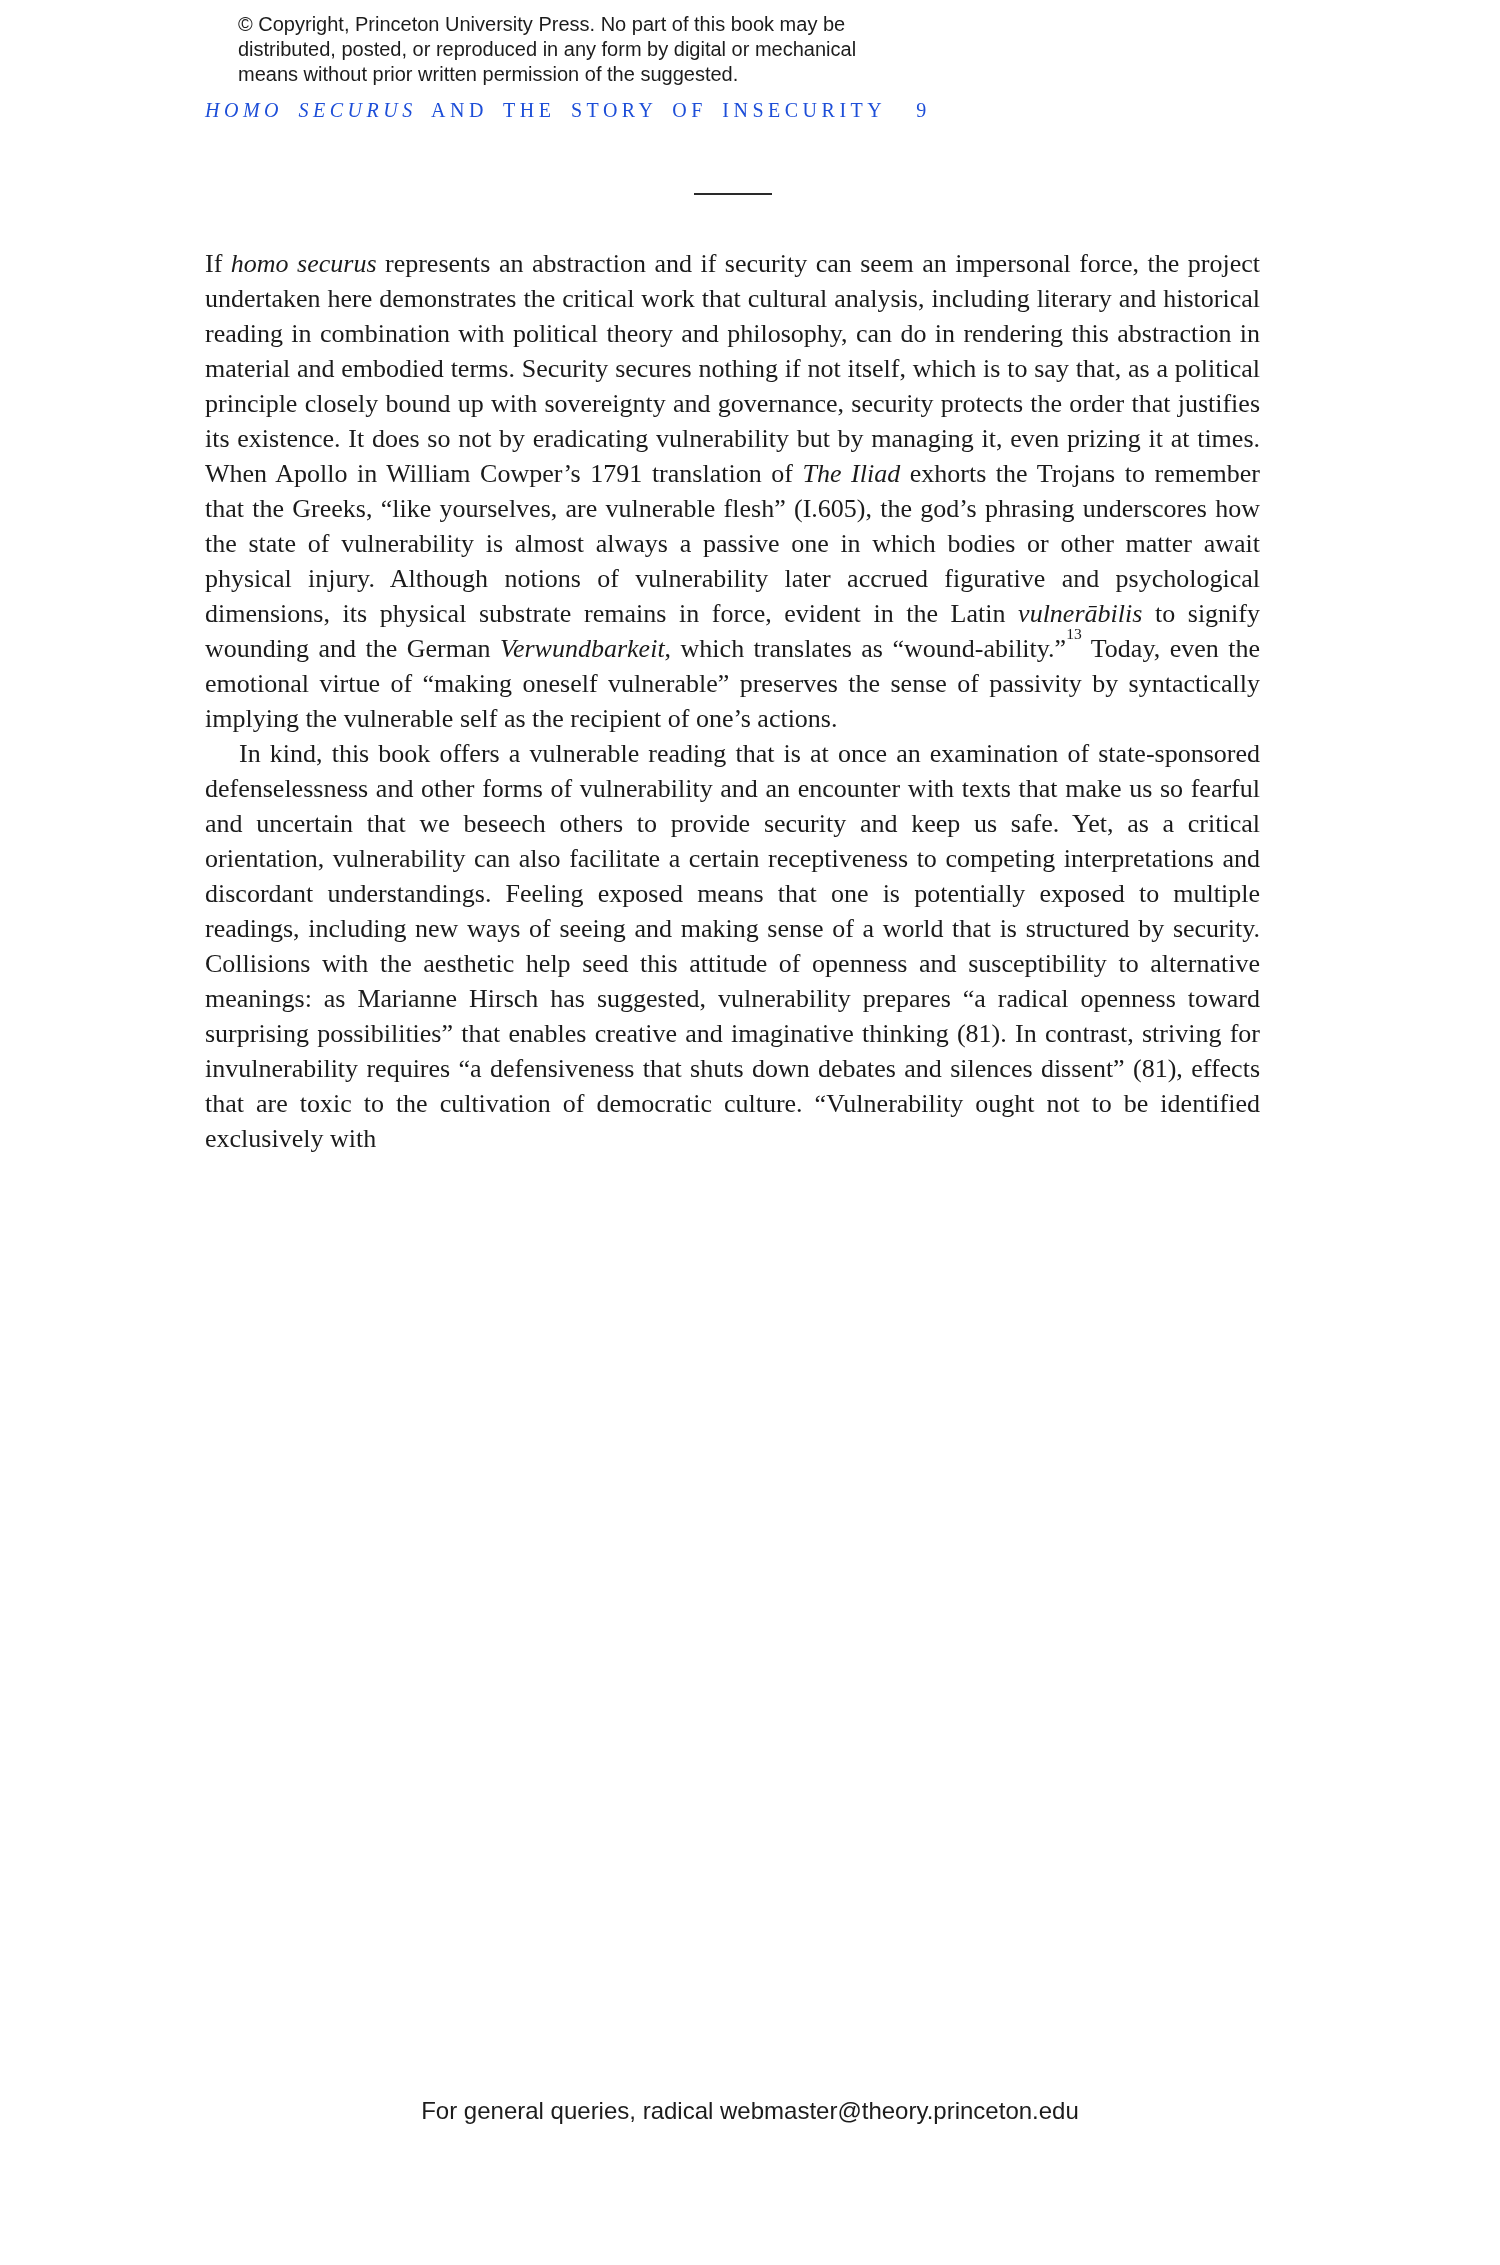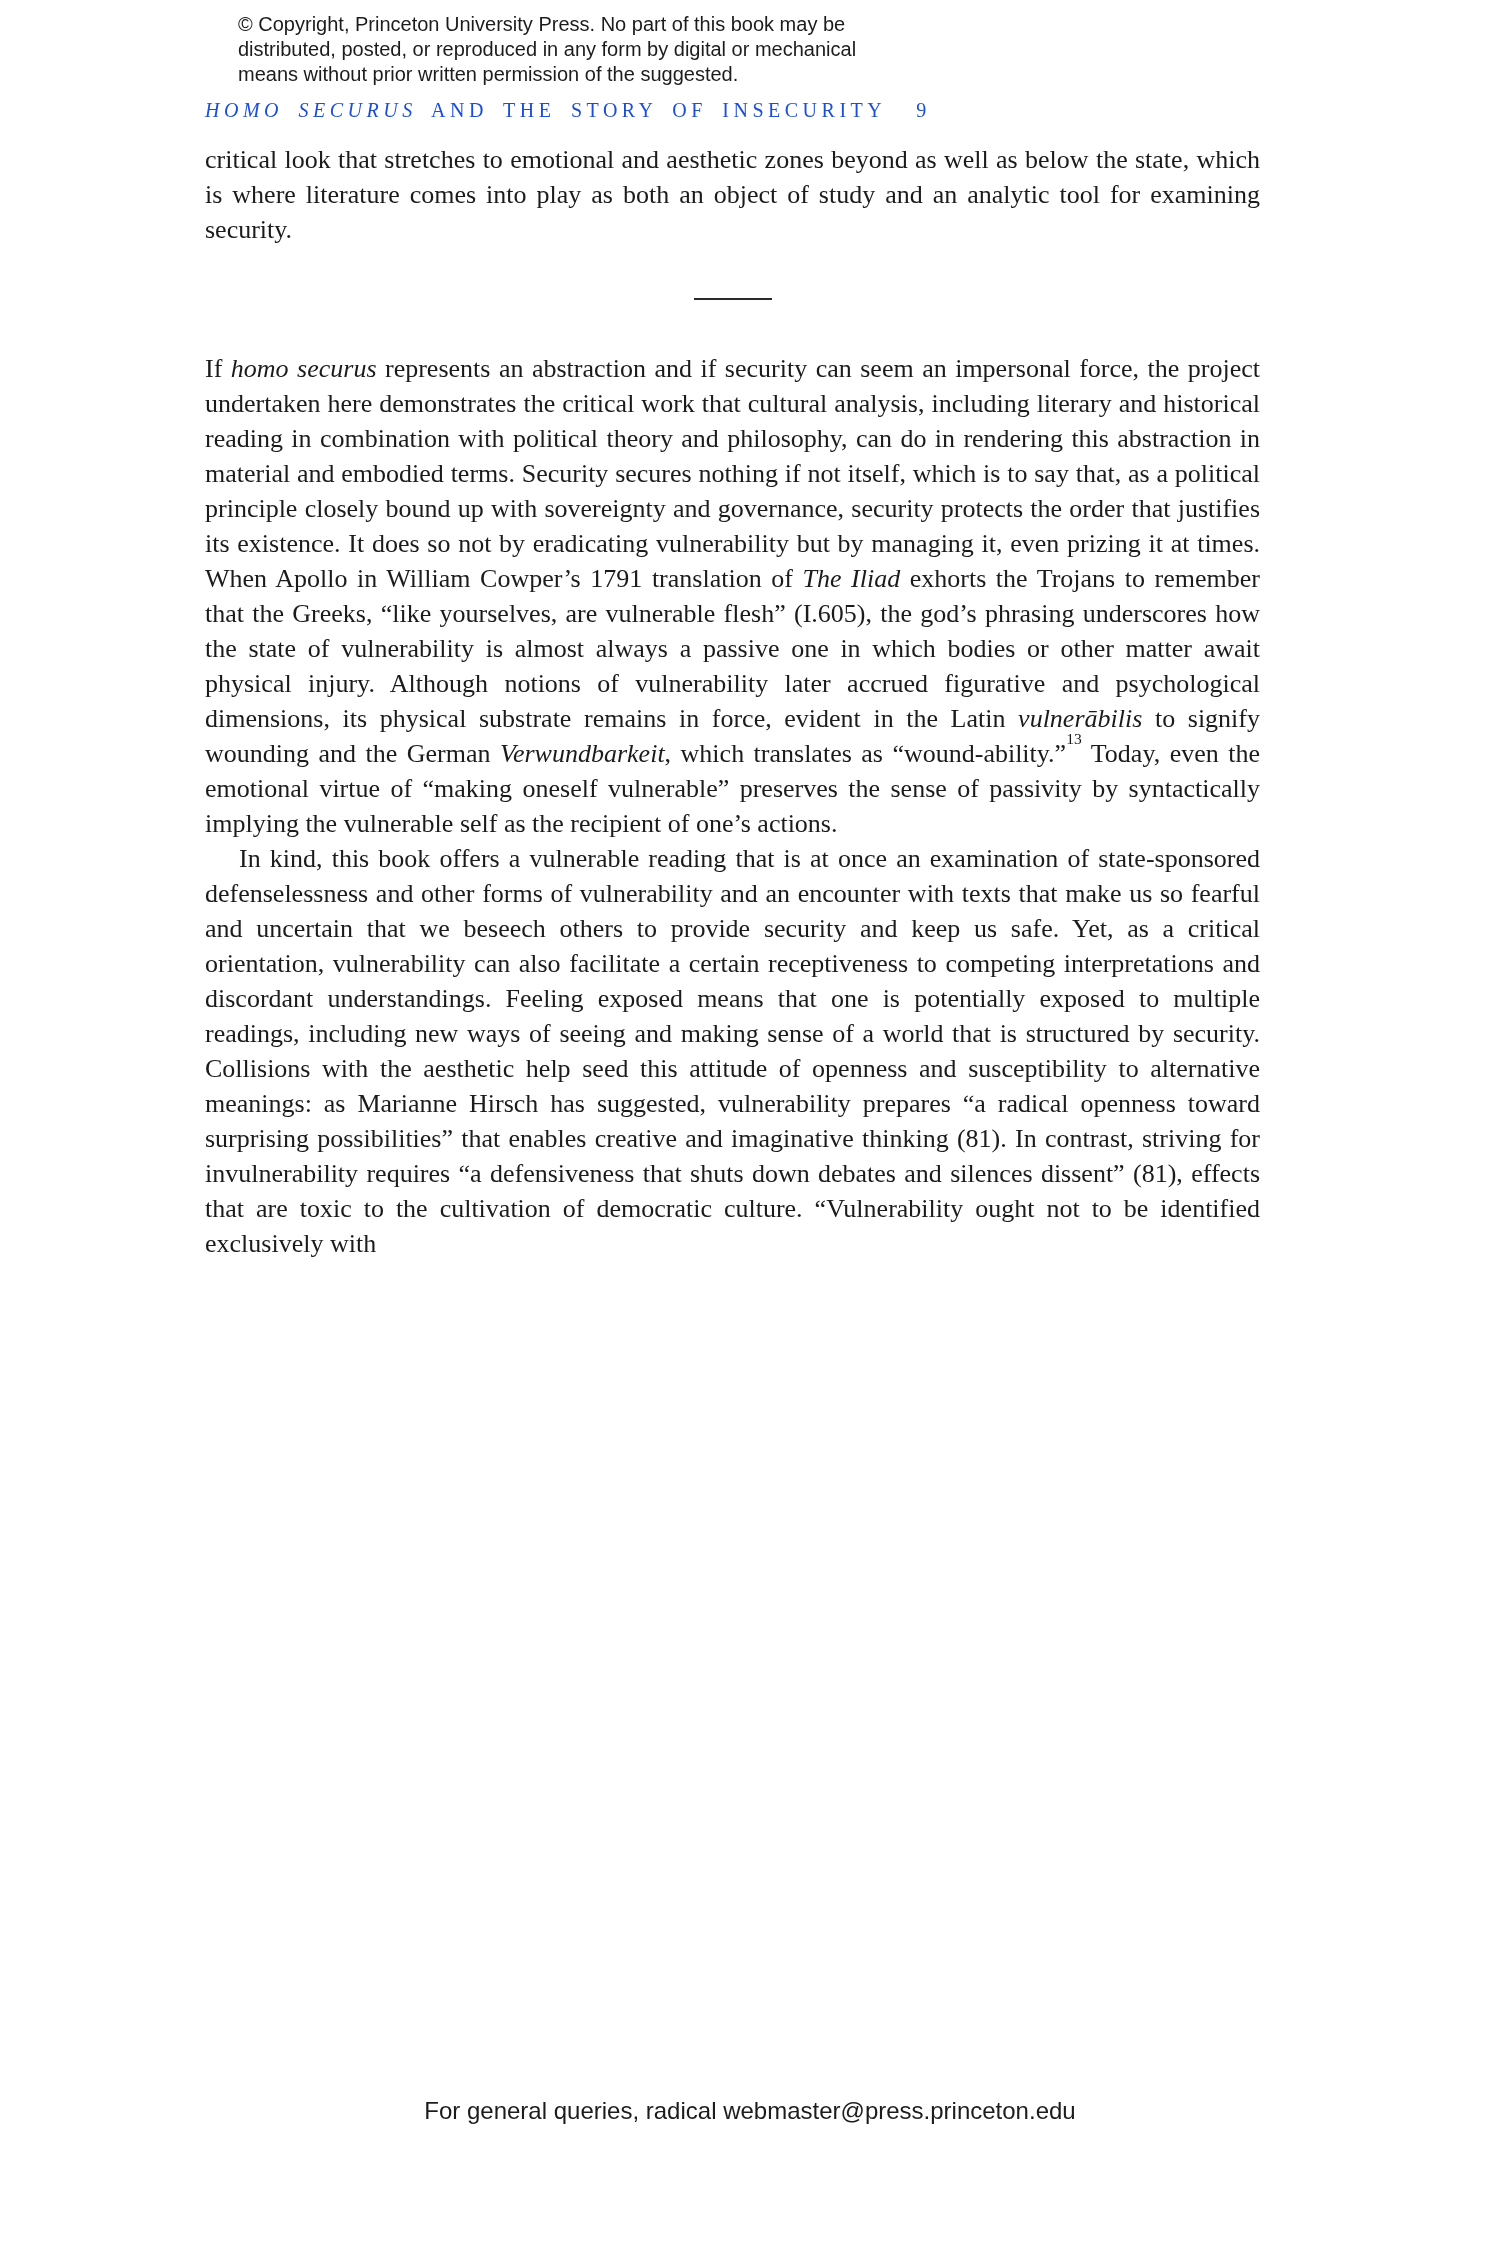--- a/index.html
+++ b/index.html
@@ -96,23 +96,22 @@
 
   <div class="copyright">
     <span>© Copyright, Princeton University Press. No part of this book may be</span><br>
     <span>distributed, posted, or reproduced in any form by digital or mechanical</span><br>
     <span>means without prior written permission of the suggested.</span>
   </div>
 
   <div class="running-header"><span class="book-title">HOMO SECURUS</span><span> AND THE STORY OF INSECURITY</span><span class="folio">9</span></div>
 
   <div class="body-text">
-    <p class="body-para"><span>critical look that stretches to emotional and aesthetic zones beyond as well as below the state, which is where literature comes into play as both an object of study and an analytic tool for examining security.</span></p>
     <div class="section-break">
       <span class="rule"></span>
     </div>
     <p class="body-para"><span>If </span><em>homo securus</em><span> represents an abstraction and if security can seem an impersonal force, the project undertaken here demonstrates the critical work that cultural analysis, including literary and historical reading in combination with political theory and philosophy, can do in rendering this abstraction in material and embodied terms. Security secures nothing if not itself, which is to say that, as a political principle closely bound up with sovereignty and governance, security protects the order that justifies its existence. It does so not by eradicating vulnerability but by managing it, even prizing it at times. When Apollo in William Cowper’s 1791 translation of </span><em>The Iliad</em><span> exhorts the Trojans to remember that the Greeks, “like yourselves, are vulnerable flesh” (I.605), the god’s phrasing underscores how the state of vulnerability is almost always a passive one in which bodies or other matter await physical injury. Although notions of vulnerability later accrued figurative and psychological dimensions, its physical substrate remains in force, evident in the Latin </span><em>vulnerābilis</em><span> to signify wounding and the German </span><em>Verwundbarkeit</em><span>, which translates as “wound-ability.”</span><sup class="fn">13</sup><span> Today, even the emotional virtue of “making oneself vulnerable” preserves the sense of passivity by syntactically implying the vulnerable self as the recipient of one’s actions.</span></p>
     <p class="body-para para-indent"><span>In kind, this book offers a vulnerable reading that is at once an examination of state-sponsored defenselessness and other forms of vulnerability and an encounter with texts that make us so fearful and uncertain that we beseech others to provide security and keep us safe. Yet, as a critical orientation, vulnerability can also facilitate a certain receptiveness to competing interpretations and discordant understandings. Feeling exposed means that one is potentially exposed to multiple readings, including new ways of seeing and making sense of a world that is structured by security. Collisions with the aesthetic help seed this attitude of openness and susceptibility to alternative meanings: as Marianne Hirsch has suggested, vulnerability prepares “a radical openness toward surprising possibilities” that enables creative and imaginative thinking (81). In contrast, striving for invulnerability requires “a defensiveness that shuts down debates and silences dissent” (81), effects that are toxic to the cultivation of democratic culture. “Vulnerability ought not to be identified exclusively with</span></p>
   </div>
 
-  <div class="footer"><span>For general queries, radical </span><a class="email" href="#">webmaster@press.princeton.edu</a></div>
+  <div class="footer"><span>For general queries, radical </span><a class="email" href="#">webmaster@theory.princeton.edu</a></div>
 
 </div>
 
 </body></html>

